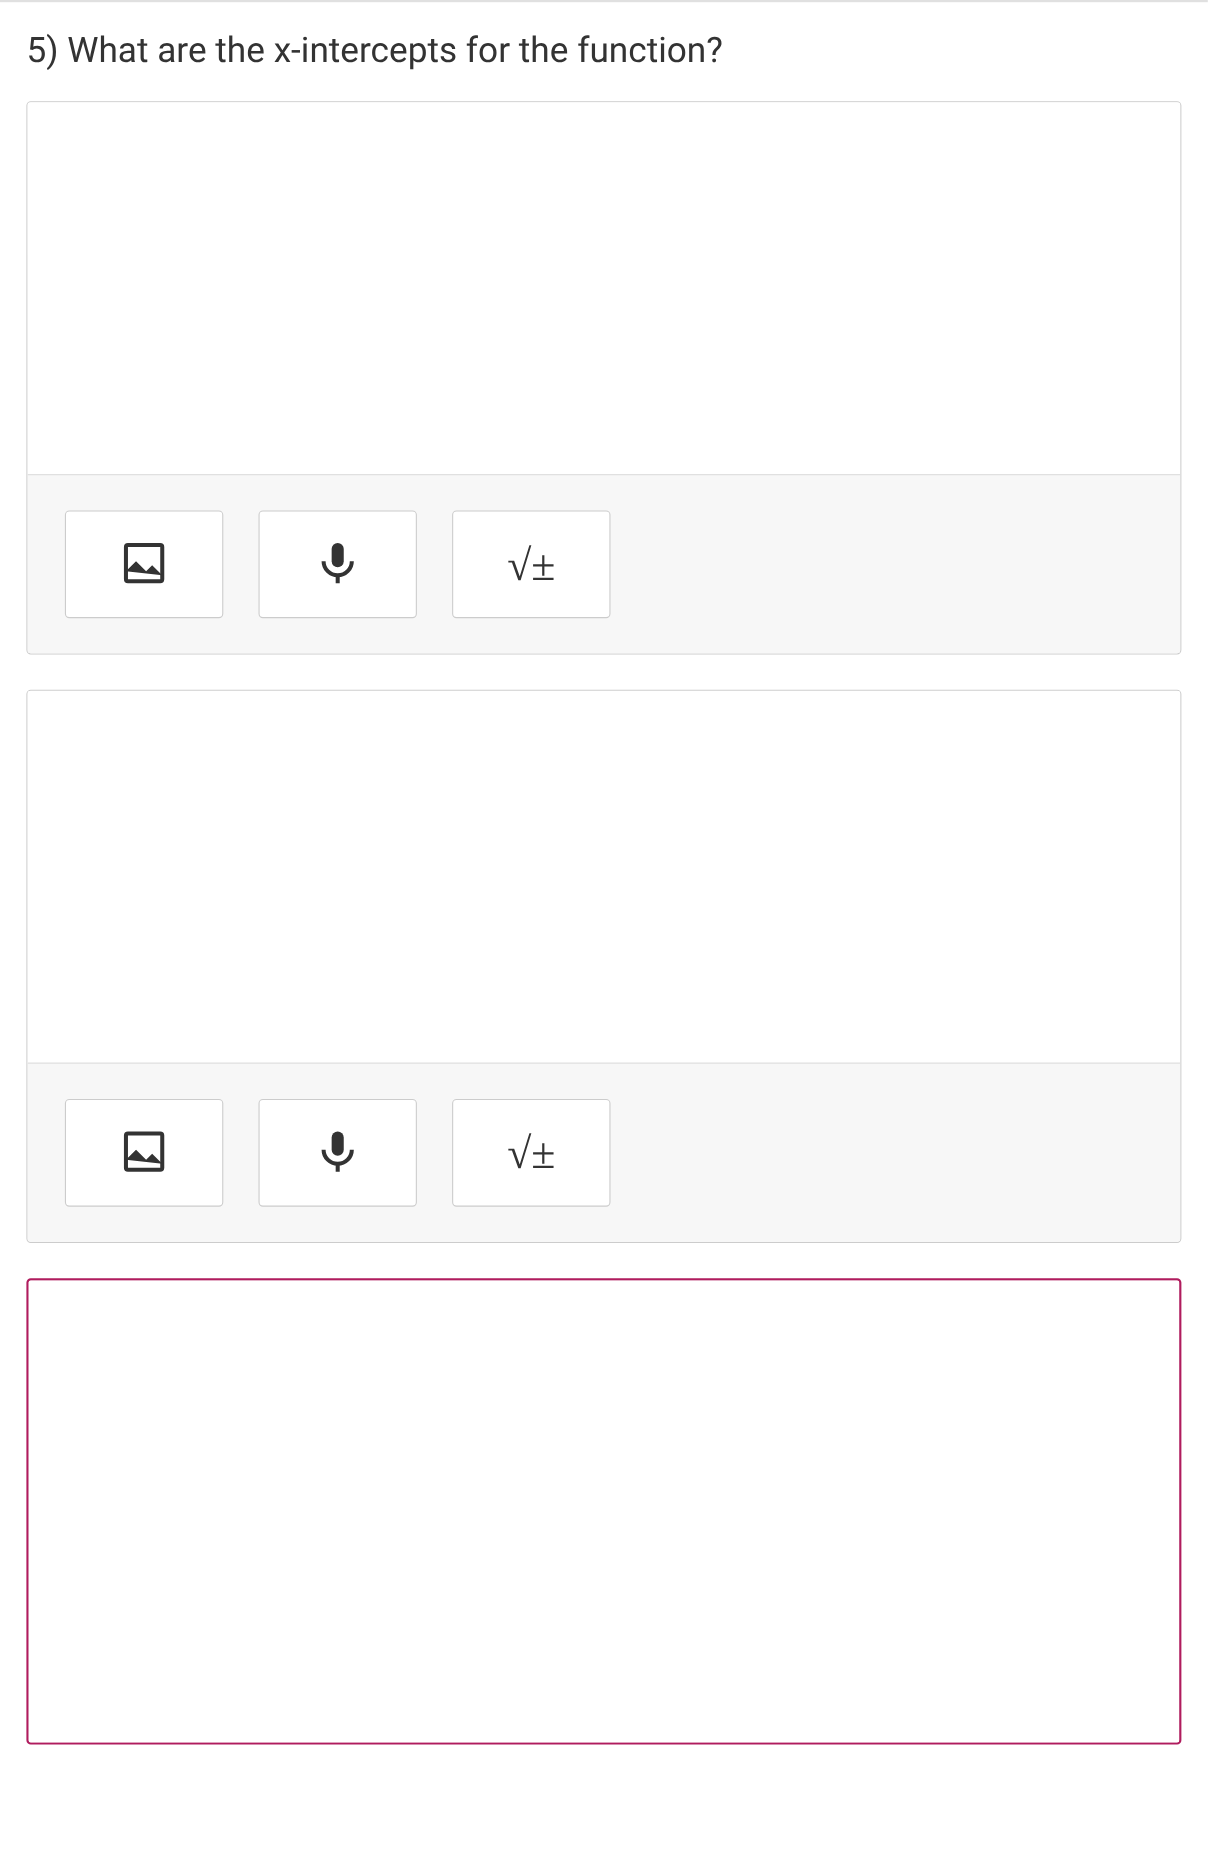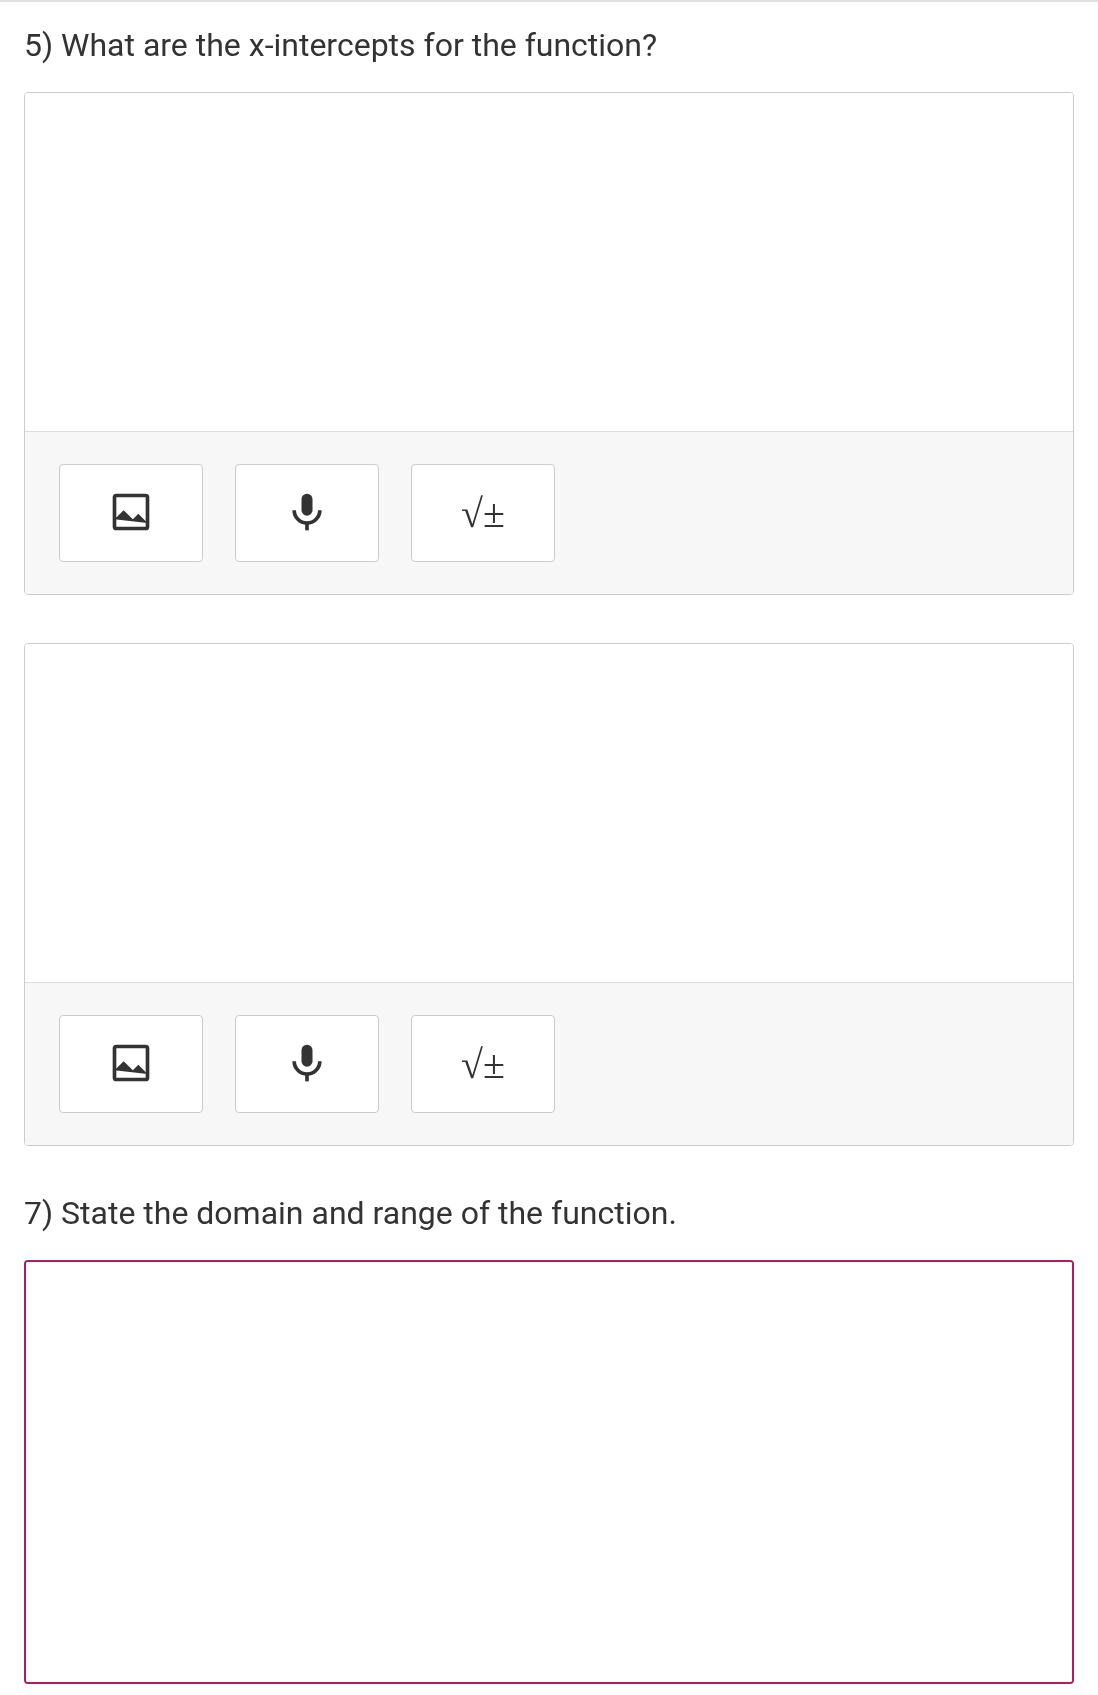--- a/index.html
+++ b/index.html
@@ -8,21 +8,21 @@
       box-sizing: border-box;
     }
     body {
       font-family: -apple-system, BlinkMacSystemFont, "Segoe UI", Roboto, Helvetica, Arial, sans-serif;
       background: #ffffff;
       width: 1098px;
       padding: 24px;
       border-top: 2px solid #e0e0e0;
     }
     .question-block {
-      margin-bottom: 48px;
+      margin-bottom: 32px;
     }
     .question-text {
       font-size: 32px;
       color: #333333;
       margin-bottom: 28px;
       font-weight: 400;
     }
     .answer-box {
       border: 1px solid #cccccc;
       border-radius: 4px;
@@ -130,17 +130,16 @@
         </span>
       </button>
       <button class="tool-button">
         <span class="math-label">√±</span>
       </button>
     </div>
   </div>
 </div>
 
 <div class="question-block">
-  <div class="question-text">7) State the domain and range of the function.</div>
   <div class="answer-box active">
     <textarea class="answer-input answer-input-large" style=""></textarea>
   </div>
 </div>
 
 </body></html>

